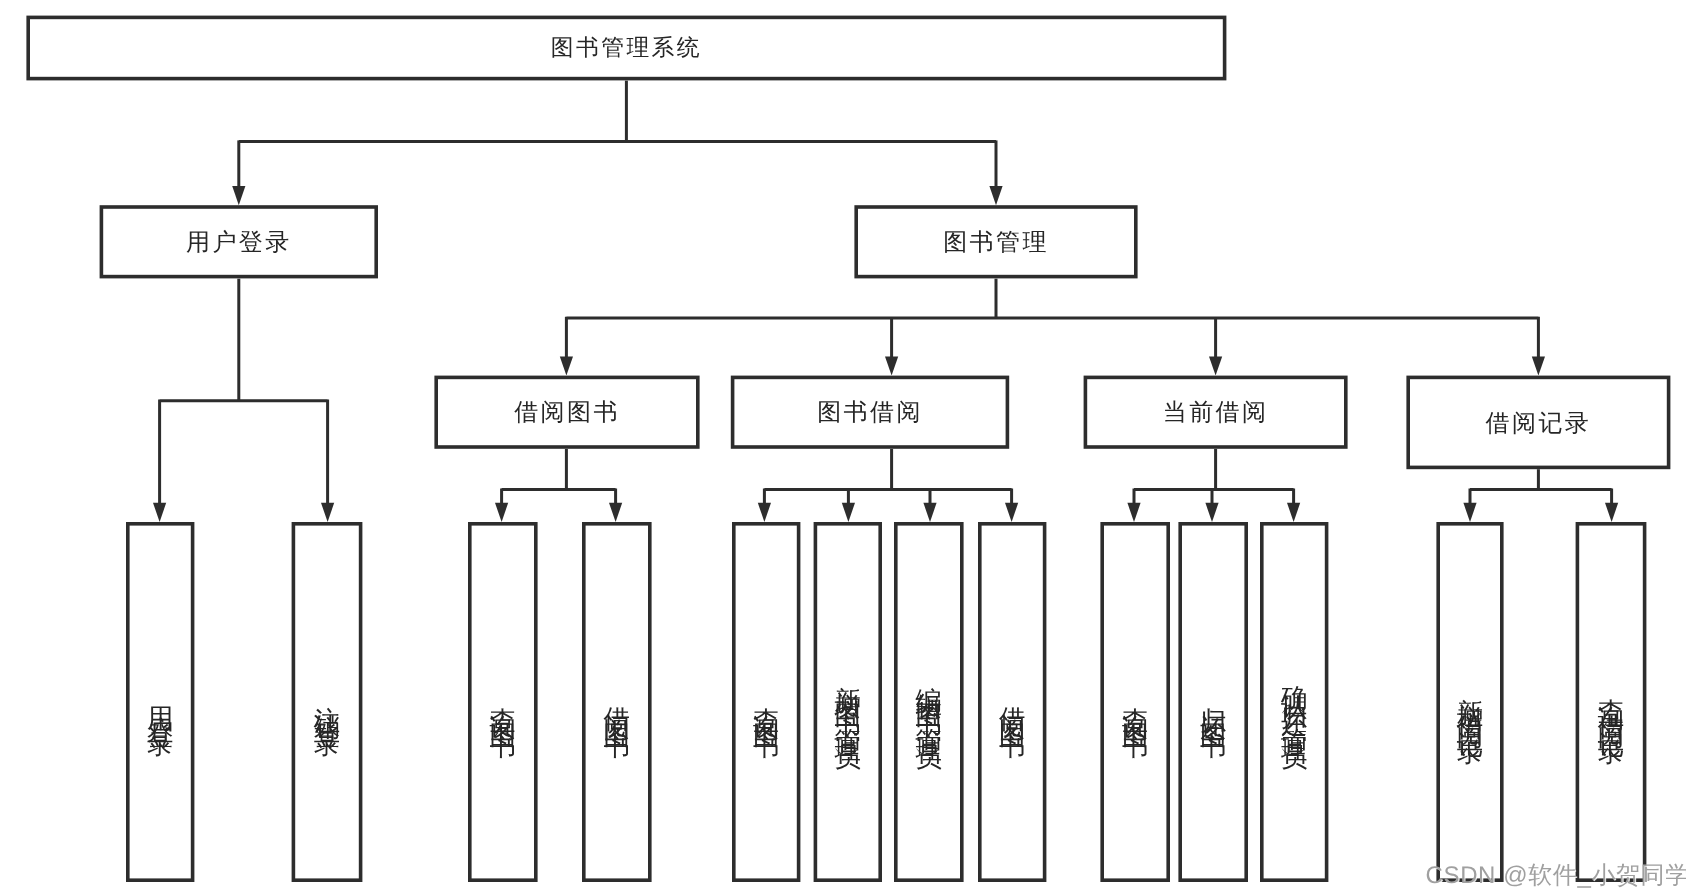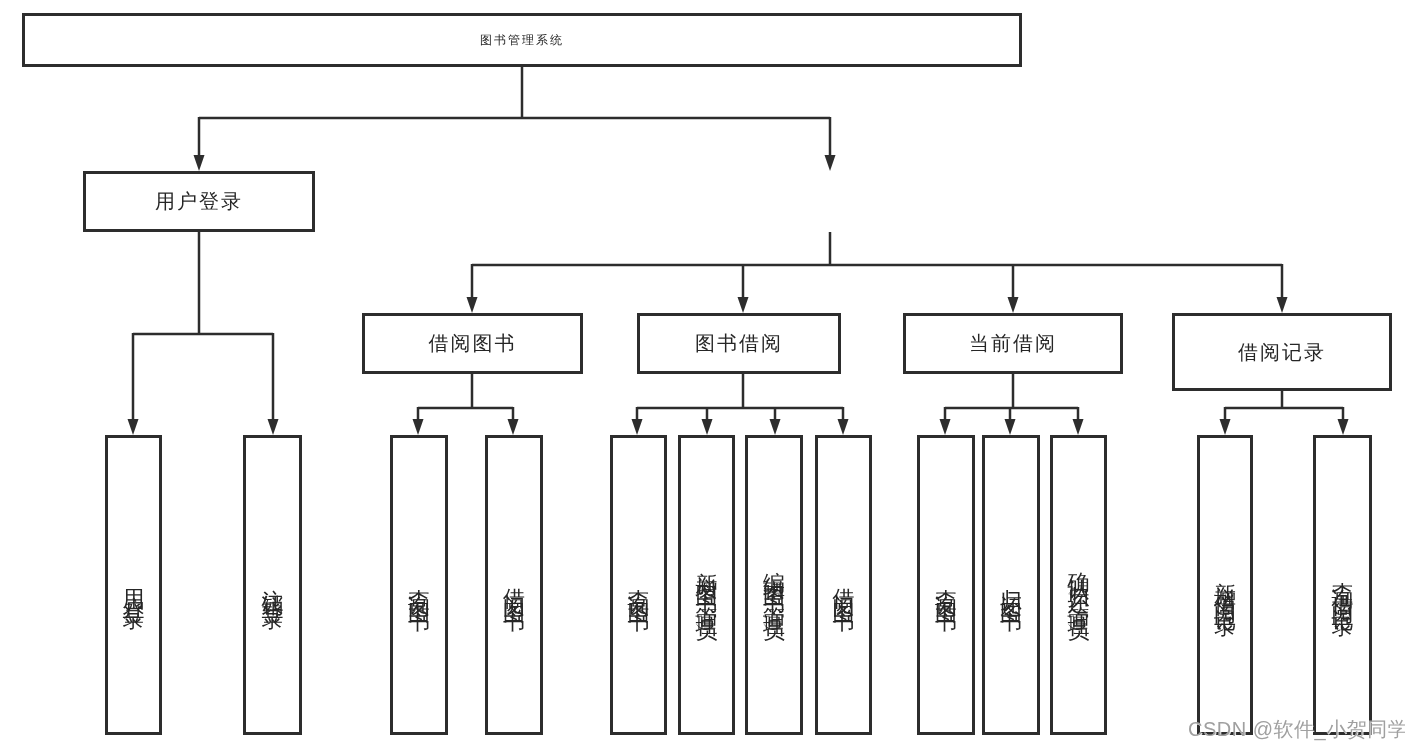--- a/index.html
+++ b/index.html
@@ -36,21 +36,21 @@
     display: flex;
     align-items: center;
     justify-content: center;
   }
   .hbox .label {
     font-size: 20px;
     letter-spacing: 2px;
     color: var(--text);
     white-space: nowrap;
   }
-  .hbox.root .label { font-size: 12px; font-family: Liberation Serif, serif; }
+  .hbox.root .label { font-size: 19px; font-family: Liberation Serif, serif; }
 
   .vbox {
     position: absolute;
     z-index: 2;
     top: 435px;
     height: 300px;
     background: var(--background);
     border: 3px solid var(--line);
     display: flex;
     align-items: center;
@@ -127,25 +127,28 @@
     </g>
   </svg>
 
   <div class="hbox root" style="left:22px;top:13px;width:1000px;height:54px">
     <span class="label">图书管理系统</span>
   </div>
 
   <div class="hbox" style="left:83px;top:171px;width:232px;height:61px">
     <span class="label">用户登录</span>
   </div>
+  <div class="hbox" style="left:712px;top:171px;width:236px;height:61px">
+    <span class="label">图书管理</span>
+  </div>
 
   <div class="hbox" style="left:362px;top:313px;width:221px;height:61px">
     <span class="label">借阅图书</span>
   </div>
-  <div class="hbox" style="left:637px;top:313px;width:204px;height:61px">
+  <div class="hbox" style="left:609px;top:313px;width:232px;height:61px">
     <span class="label">图书借阅</span>
   </div>
   <div class="hbox" style="left:903px;top:313px;width:220px;height:61px">
     <span class="label">当前借阅</span>
   </div>
   <div class="hbox" style="left:1172px;top:313px;width:220px;height:78px">
     <span class="label">借阅记录</span>
   </div>
 
   <div class="vbox" style="left:105px;width:57px">

